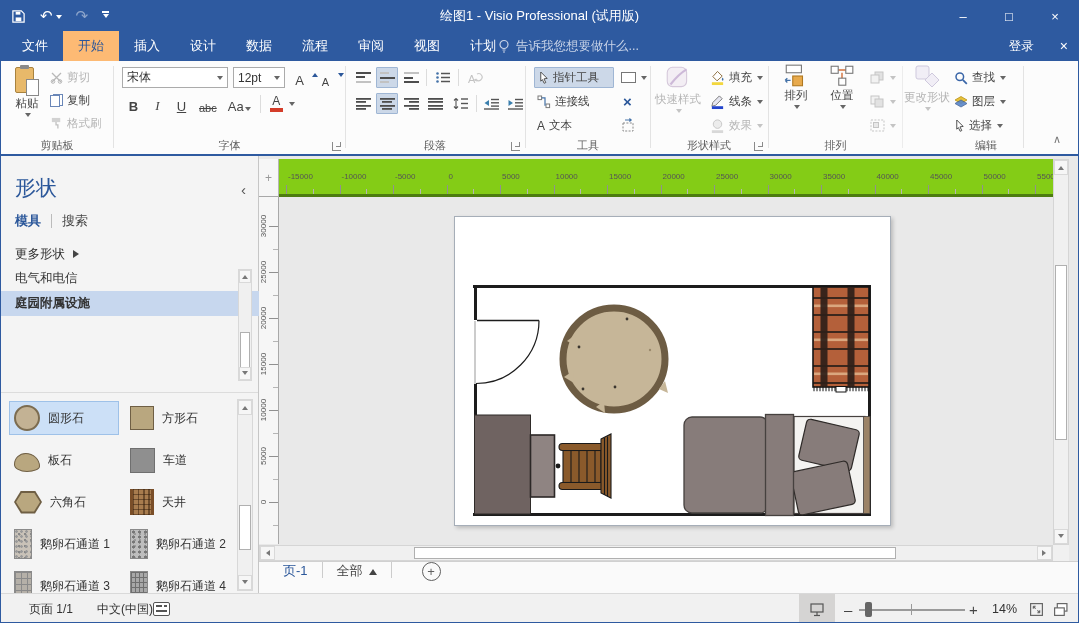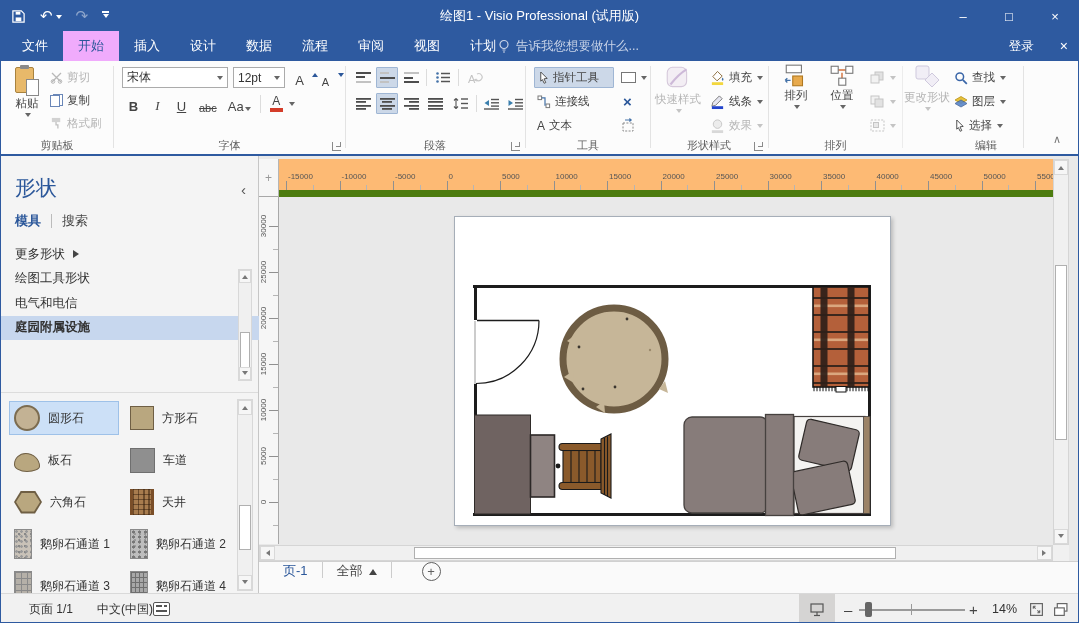--- a/index.html
+++ b/index.html
@@ -10,21 +10,21 @@
 .qat{position:absolute;left:10px;top:0;height:30px;display:flex;align-items:center;gap:14px}
 .qbtn{display:flex;align-items:center;gap:2px;color:#fff;font-size:15px;cursor:default}
 .qbtn.dis{opacity:.45}
 .wtitle{position:absolute;left:0;right:0;top:0;height:30px;display:flex;align-items:center;justify-content:center;font-size:13px;color:#fff}
 .winbtns{position:absolute;right:0;top:0;height:30px;display:flex}
 .winbtn{width:46px;height:30px;display:flex;align-items:center;justify-content:center;font-size:13px;color:#fff}
 
 .tabrow{position:absolute;left:0;top:30px;width:100%;height:30px;background:#2e5aa0}
 .tabs{position:absolute;left:6px;top:0;height:30px;display:flex}
 .ribtab{height:30px;padding:0 15px;display:flex;align-items:center;font-size:13px;color:#fff;cursor:default}
-.ribtab.active{background:#f0abfc;color:#2b579a}
+.ribtab.active{background:#fdba74;color:#2b579a}
 .tellme{position:absolute;left:497px;top:0;height:30px;display:flex;align-items:center;gap:6px;color:#c9d4e8;font-size:12.5px}
 .tabright{position:absolute;right:10px;top:0;height:30px;display:flex;align-items:center;gap:26px;color:#fff;font-size:12.5px}
 
 .ribbon{position:absolute;left:0;top:60px;width:100%;height:95px;background:#fcfcfc;border-bottom:2px solid #2e5aa0}
 .grp{position:absolute;top:0;height:93px}
 .grp-label{position:absolute;left:0;right:0;top:77px;text-align:center;font-size:11px;color:#5e5e5e}
 .vsep{position:absolute;top:5px;height:82px;width:1px;background:#e3e3e3}
 .srow{position:absolute;display:flex;align-items:center;gap:4px;height:21px;font-size:11.5px;color:#444;padding:0 3px;white-space:nowrap}
 .bigv{position:absolute;display:flex;flex-direction:column;align-items:center;font-size:11.5px;color:#444;text-align:center;line-height:1.25}
 .dd{width:0;height:0;border:3.2px solid transparent;border-top:4px solid #666;display:inline-block;margin-left:1px;margin-top:3px}
@@ -89,21 +89,21 @@
 .sw-patio{width:24px;height:26px;background:repeating-linear-gradient(to right,rgba(40,20,5,.45) 0 1.5px,transparent 1.5px 5px),repeating-linear-gradient(to bottom,rgba(40,20,5,.45) 0 1.5px,transparent 1.5px 5px),#a87c4e;border-left:3px solid #7a4e28;border-right:3px solid #7a4e28}
 .sw-cobble-1,.sw-cobble-2,.sw-cobble-3,.sw-cobble-4{width:18px;height:30px;border:1px solid #8a8a8a}
 .sw-cobble-1{background:radial-gradient(circle at 30% 30%,#9a9a9a 1.2px,transparent 1.5px) 0 0/5px 5px,radial-gradient(circle at 70% 70%,#888 1.2px,transparent 1.5px) 0 0/6px 6px,#c9c2b8}
 .sw-cobble-2{background:radial-gradient(circle at 40% 40%,#777 1.4px,transparent 1.7px) 0 0/6px 5px,radial-gradient(circle at 75% 70%,#999 1px,transparent 1.3px) 0 0/5px 6px,#bdbdbd}
 .sw-cobble-3{background:repeating-linear-gradient(to bottom,#8a8a8a 0 1px,transparent 1px 6px),repeating-linear-gradient(to right,#8a8a8a 0 1px,transparent 1px 6px),#b5b0a8}
 .sw-cobble-4{background:repeating-linear-gradient(to bottom,#6f6f6f 0 1.2px,transparent 1.2px 5px),repeating-linear-gradient(to right,#6f6f6f 0 1.2px,transparent 1.2px 4px),#a8a8a8}
 .mini-sb{position:absolute;left:237px;width:14px;background:#f0f0f0;border:1px solid #d8d8d8}
 
 .canvas{position:absolute;left:258px;top:155px;width:821px;height:437px;background:#e9e9e9}
 .corner{position:absolute;left:0;top:3px;width:20px;height:38px;background:#f6f6f6;border-right:1px solid #b5b5b5;border-bottom:1px solid #a8a8a8;color:#999;font-size:12px;display:flex;align-items:center;justify-content:center}
-.hruler{position:absolute;left:20px;top:3px;width:774px;height:38px;background:#fdba74;border-bottom:7px solid #4d7c0f}
+.hruler{position:absolute;left:20px;top:3px;width:774px;height:38px;background:#84cc16;border-bottom:3px solid #4d7c0f}
 .hrl{position:absolute;top:13px;left:calc(9px + var(--i)*53.5px);font-size:8px;color:#555}
 .hticks1{position:absolute;left:7px;right:0;bottom:0;height:9px;background:repeating-linear-gradient(to right,#909090 0 1px,transparent 1px 53.5px)}
 .hticks2{position:absolute;left:7px;right:0;bottom:0;height:5px;background:repeating-linear-gradient(to right,#b5b5b5 0 1px,transparent 1px 26.75px)}
 .vruler{position:absolute;left:0;top:41px;width:20px;height:347px;background:#f6f6f6;border-right:1px solid #a8a8a8}
 .vrl{position:absolute;left:-11px;top:calc(24px + var(--i)*46px);width:32px;height:10px;font-size:8px;color:#555;text-align:center;transform:rotate(-90deg)}
 .vticks1{position:absolute;top:29px;bottom:0;right:0;width:9px;background:repeating-linear-gradient(to bottom,#909090 0 1px,transparent 1px 46px)}
 .vticks2{position:absolute;top:29px;bottom:0;right:0;width:5px;background:repeating-linear-gradient(to bottom,#b5b5b5 0 1px,transparent 1px 23px)}
 .page{position:absolute;left:195px;top:60px;width:437px;height:310px;background:#fff;border:1px solid #a6aeb8;box-shadow:2px 2px 4px rgba(0,0,0,.2)}
 .vsb{position:absolute;left:794px;top:3px;width:16px;height:386px;background:#f0f0f0;border:1px solid #d5d5d5}
 .hsb{position:absolute;left:0;top:389px;width:794px;height:16px;background:#f0f0f0;border:1px solid #d5d5d5}
@@ -535,24 +535,20 @@
       <span class="ptab-div"></span>
       <span class="ptab-se">搜索</span>
     </div>
     <div class="stencil-list">
 
         <div class="strow expander" style="--i: 0;">
           <span class="stlabel">更多形状</span>
           <span class="exp"></span>
         </div>
 
-        <div class="strow" style="--i: 1;">
-          <span class="stlabel">绘图工具形状</span>
-
-        </div>
 
         <div class="strow" style="--i: 2;">
           <span class="stlabel">电气和电信</span>
 
         </div>
 
 
         <div class="strow selected" style="--i: 4;">
           <span class="stlabel">庭园附属设施</span>
 

